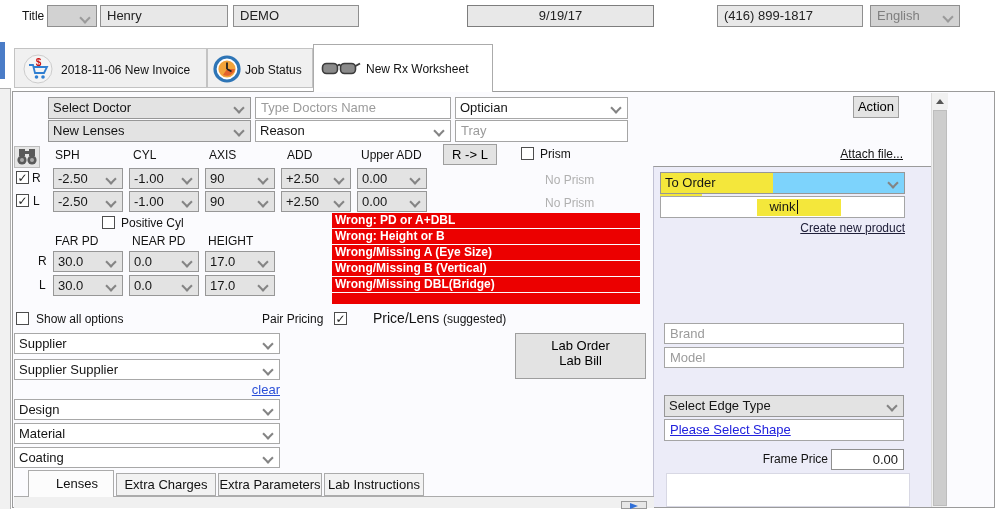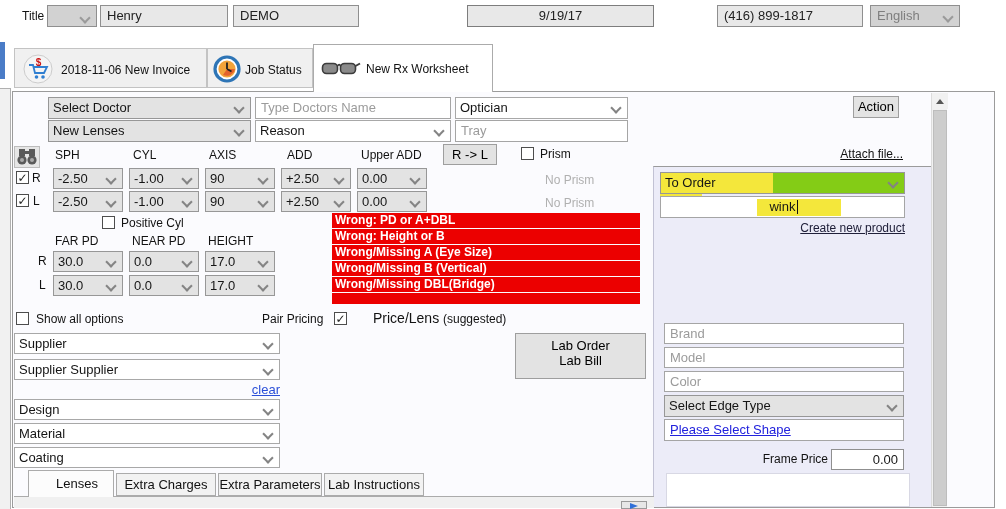--- a/index.html
+++ b/index.html
@@ -155,21 +155,21 @@
   <div class="dd" style="left:129px;top:275px;width:70px;"><span>0.0</span><span class="chev"></span></div>
   <div class="dd" style="left:205px;top:275px;width:70px;"><span>17.0</span><span class="chev"></span></div>
 
   <div class="err" style="top:213px;">Wrong: PD or A+DBL</div>
   <div class="err" style="top:229px;">Wrong: Height or B</div>
   <div class="err" style="top:245px;">Wrong/Missing A (Eye Size)</div>
   <div class="err" style="top:261px;">Wrong/Missing B (Vertical)</div>
   <div class="err" style="top:277px;">Wrong/Missing DBL(Bridge)</div>
   <div class="err" style="top:293px;height:11px;"></div>
 
-  <div class="dd" style="left:660px;top:172px;width:245px;height:22px;background:#84cc16;">
+  <div class="dd" style="left:660px;top:172px;width:245px;height:22px;background:#7dd3fc;">
     <span class="hl" style="left:0;top:0;width:112px;height:20px;"></span>
     <span class="abs" style="left:4px;top:0;line-height:20px;">To Order</span>
     <span class="chev"></span>
   </div>
   <div class="hl" style="left:660px;top:194px;width:42px;height:4px;"></div>
   <div class="fld" style="left:660px;top:196px;width:245px;height:22px;text-align:center;">
     <span class="hl" style="left:96px;top:2px;width:84px;height:17px;"></span>
     <span class="abs" style="left:0;width:243px;text-align:center;line-height:20px;"><span>wink</span><span class="abs" style="width:1px;height:14px;background:#111;margin-left:1px;margin-top:3px;"></span></span>
   </div>
   <div class="lbl link" style="left:700px;top:221px;width:205px;text-align:right;color:#20203a;">Create new product</div>
@@ -188,21 +188,20 @@
   <div class="dd light" style="left:14px;top:423px;width:266px;"><span>Material</span><span class="chev"></span></div>
   <div class="dd light" style="left:14px;top:447px;width:266px;"><span>Coating</span><span class="chev"></span></div>
 
   <div class="abs" style="left:515px;top:333px;width:131px;height:46px;background:#e3e3e3;border:1px solid #9e9e9e;text-align:center;font-size:13px;padding-top:4px;">
     <div>Lab Order</div>
     <div>Lab Bill</div>
   </div>
 
   <div class="fld" style="left:664px;top:347px;width:240px;"><span class="ph">Model</span></div>
   <div class="fld" style="left:664px;top:323px;width:240px;"><span class="ph">Brand</span></div>
-  <div class="fld" style="left:664px;top:371px;width:240px;"><span class="ph">Color</span></div>
   <div class="dd" style="left:664px;top:395px;width:240px;height:22px;"><span>Select Edge Type</span><span class="chev"></span></div>
   <div class="fld" style="left:664px;top:419px;width:240px;height:22px;"><span class="link" style="color:#2222dd;">Please Select Shape</span></div>
   <div class="lbl" style="left:730px;top:452px;width:98px;text-align:right;">Frame Price</div>
   <div class="fld" style="left:831px;top:449px;width:73px;height:21px;text-align:right;border-color:#8f8f8f;">0.00</div>
   <div class="abs" style="left:666px;top:473px;width:244px;height:34px;background:#fff;border:1px solid #d8d8e4;"></div>
 
   <div class="abs" style="left:14px;top:496px;width:640px;height:12px;background:#f0f0f0;border-top:1px solid #ababab;">
     <div class="abs" style="left:607px;top:4px;width:26px;height:8px;background:#e7e7e7;border:1px solid #9a9a9a;">
       <div class="abs" style="left:8px;top:1px;width:0;height:0;border-top:3px solid transparent;border-bottom:3px solid transparent;border-left:8px solid #2f6fd8;"></div>
     </div>

